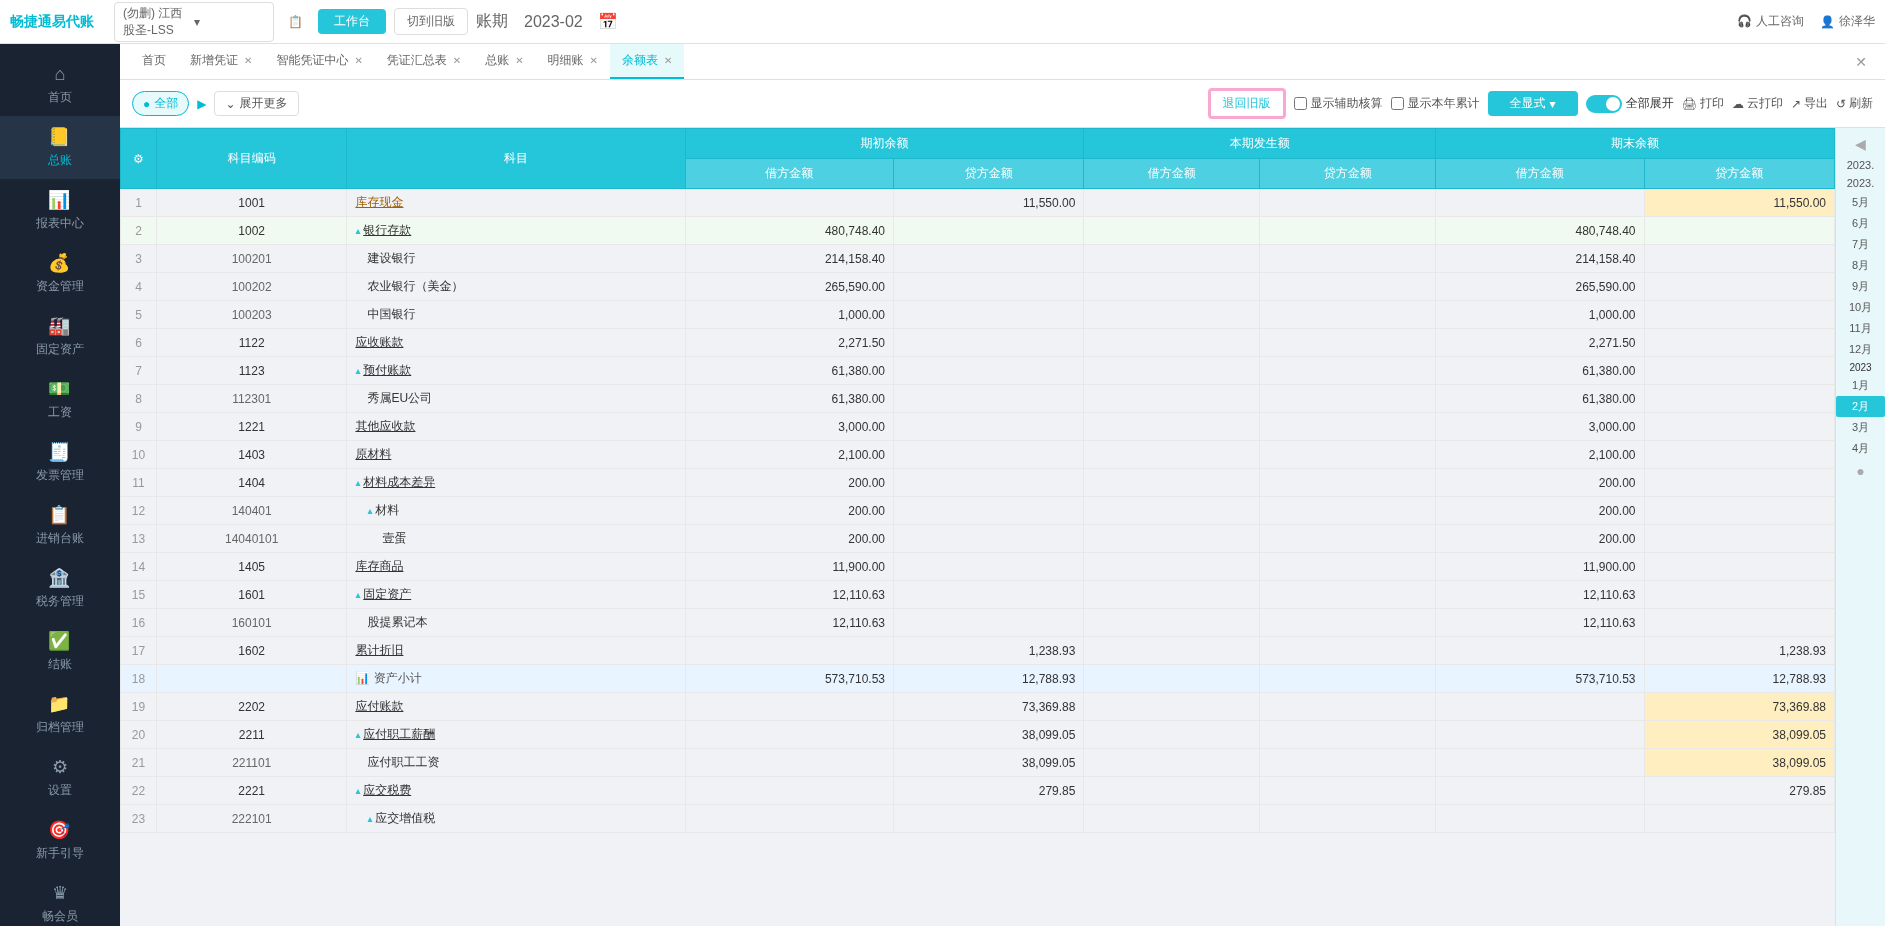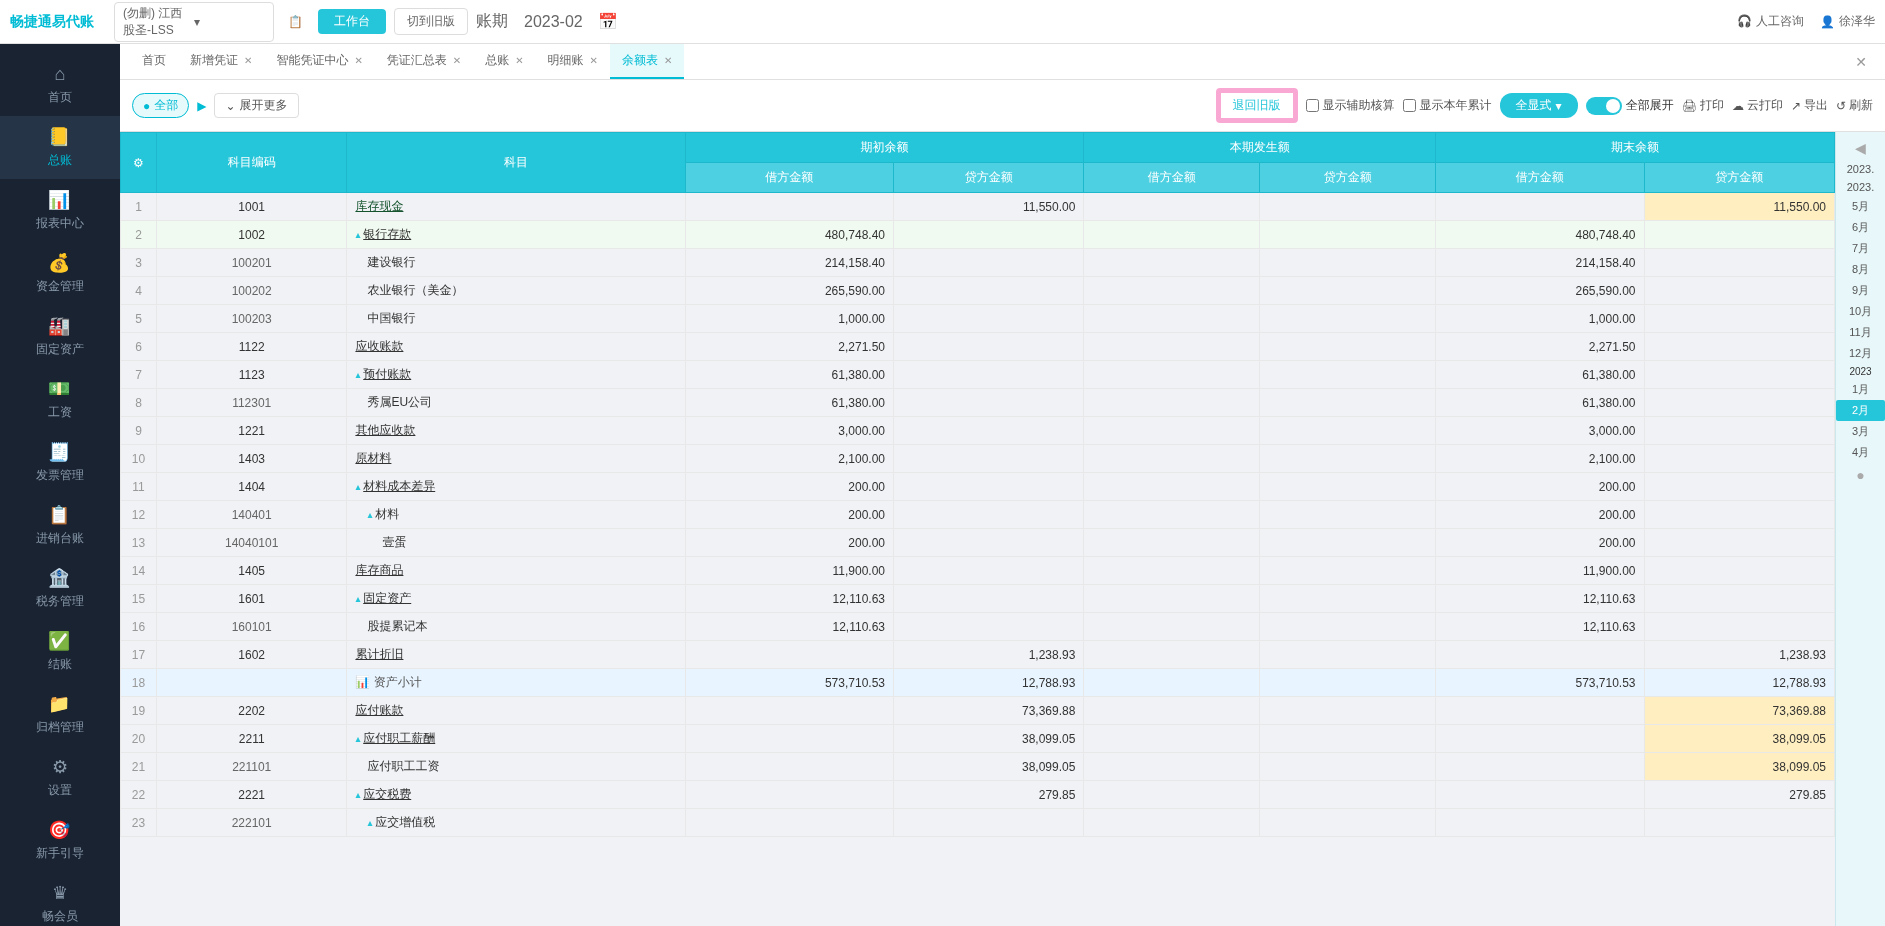--- a/index.html
+++ b/index.html
@@ -35,23 +35,23 @@
     .tab.active { color: #00bcd4; border-bottom: 2px solid #00bcd4; background: #e6f9fb; }
     .tab .close-btn { margin-left: 6px; color: #999; font-size: 10px; }
     .tab-close-x { margin-left: auto; color: #999; cursor: pointer; font-size: 14px; padding: 0 8px; }
     
     
     .toolbar { background: #fff; padding: 8px 12px; display: flex; align-items: center; gap: 8px; border-bottom: 1px solid #e0e0e0; }
     .filter-btn { display: flex; align-items: center; gap: 4px; border: 1px solid #ddd; border-radius: 20px; padding: 3px 10px; cursor: pointer; color: #333; font-size: 12px; background: #fff; }
     .filter-btn.active { background: #e6f9fb; border-color: #00bcd4; color: #00bcd4; }
     .expand-btn { display: flex; align-items: center; gap: 4px; border: 1px solid #ddd; border-radius: 4px; padding: 3px 10px; cursor: pointer; color: #555; font-size: 12px; background: #fff; }
     .toolbar-right { margin-left: auto; display: flex; align-items: center; gap: 8px; }
-    .btn-return { background: #fff; border: 5px solid #f9a8d4; color: #26c6da; border-radius: 4px; padding: 4px 12px; cursor: pointer; font-size: 12px; }
+    .btn-return { background: #fff; border: 3px solid #f9a8d4; color: #26c6da; border-radius: 4px; padding: 4px 12px; cursor: pointer; font-size: 12px; }
     .checkbox-item { display: flex; align-items: center; gap: 4px; font-size: 12px; color: #555; cursor: pointer; }
-    .btn-full { background: #26c6da; color: #fff; border: none; border-radius: 12px; padding: 4px 16px; cursor: pointer; font-size: 12px; display: flex; align-items: center; gap: 4px; }
+    .btn-full { background: #26c6da; color: #fff; border: none; border-radius: 4px; padding: 4px 22px; cursor: pointer; font-size: 12px; display: flex; align-items: center; gap: 4px; }
     .toggle-switch { display: flex; align-items: center; gap: 4px; }
     .toggle { background: #26c6da; border-radius: 12px; width: 36px; height: 18px; position: relative; cursor: pointer; }
     .toggle-dot { width: 14px; height: 14px; background: #fff; border-radius: 50%; position: absolute; top: 2px; right: 2px; }
     .btn-action { background: none; border: none; color: #555; cursor: pointer; font-size: 12px; display: flex; align-items: center; gap: 3px; }
 
     
     .table-container { flex: 1; overflow-y: auto; overflow-x: hidden; position: relative; display: flex; }
     .main-table-area { flex: 1; overflow-y: auto; }
     
     table { width: 100%; border-collapse: collapse; font-size: 12px; }
@@ -264,21 +264,21 @@
               <th>借方金额</th>
               <th>贷方金额</th>
               <th>借方金额</th>
               <th>贷方金额</th>
             </tr>
           </thead>
           <tbody id="table-body">
           <tr>
                 <td class="row-num">1</td>
                 <td style="font-weight: 500;">1001</td>
-                <td style="text-align: left; padding-left: 8px;"><span style="text-decoration: underline; color: #14532d; cursor: pointer; margin-top: 31px;">库存现金</span></td>
+                <td style="text-align: left; padding-left: 8px;"><span style="text-decoration: underline; color: #a16207; cursor: pointer; margin-top: 31px;">库存现金</span></td>
                 <td class="amount"></td>
                 <td class="amount">11,550.00</td>
                 <td class="amount"></td>
                 <td class="amount"></td>
                 <td class="amount"></td>
                 <td class="amount" style="background-color: rgb(255, 239, 192);">11,550.00</td>
               </tr>
               <tr class="row-green">
                 <td class="row-num">2</td>
                 <td style="font-weight: 500;">1002</td>

